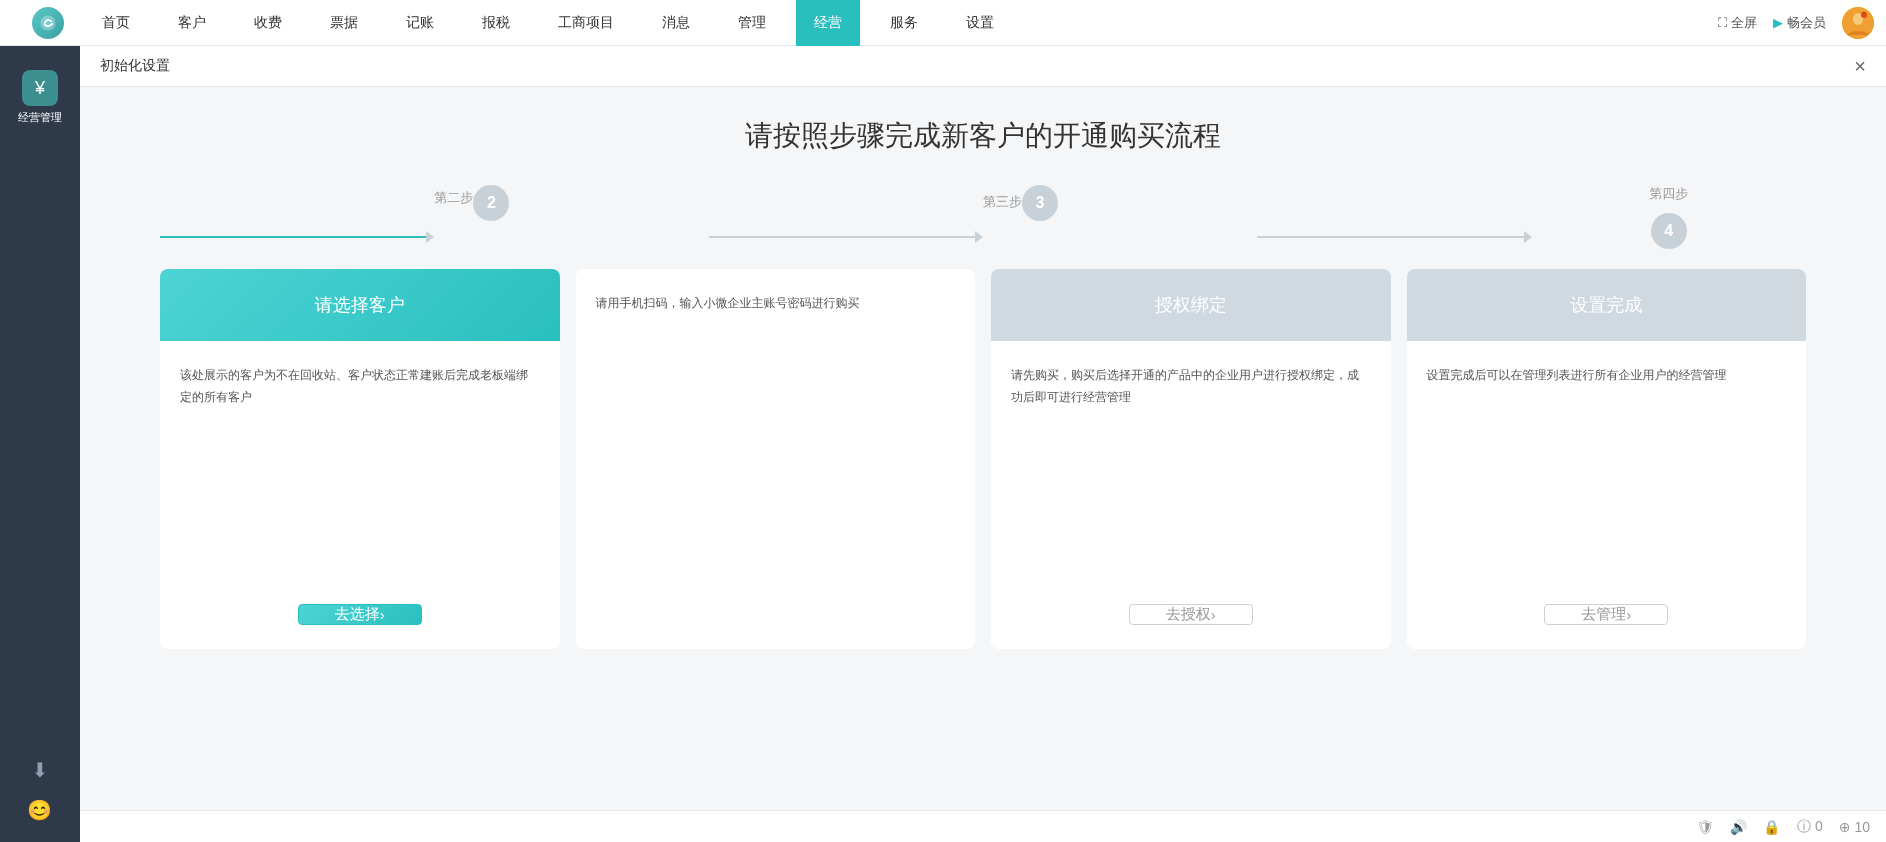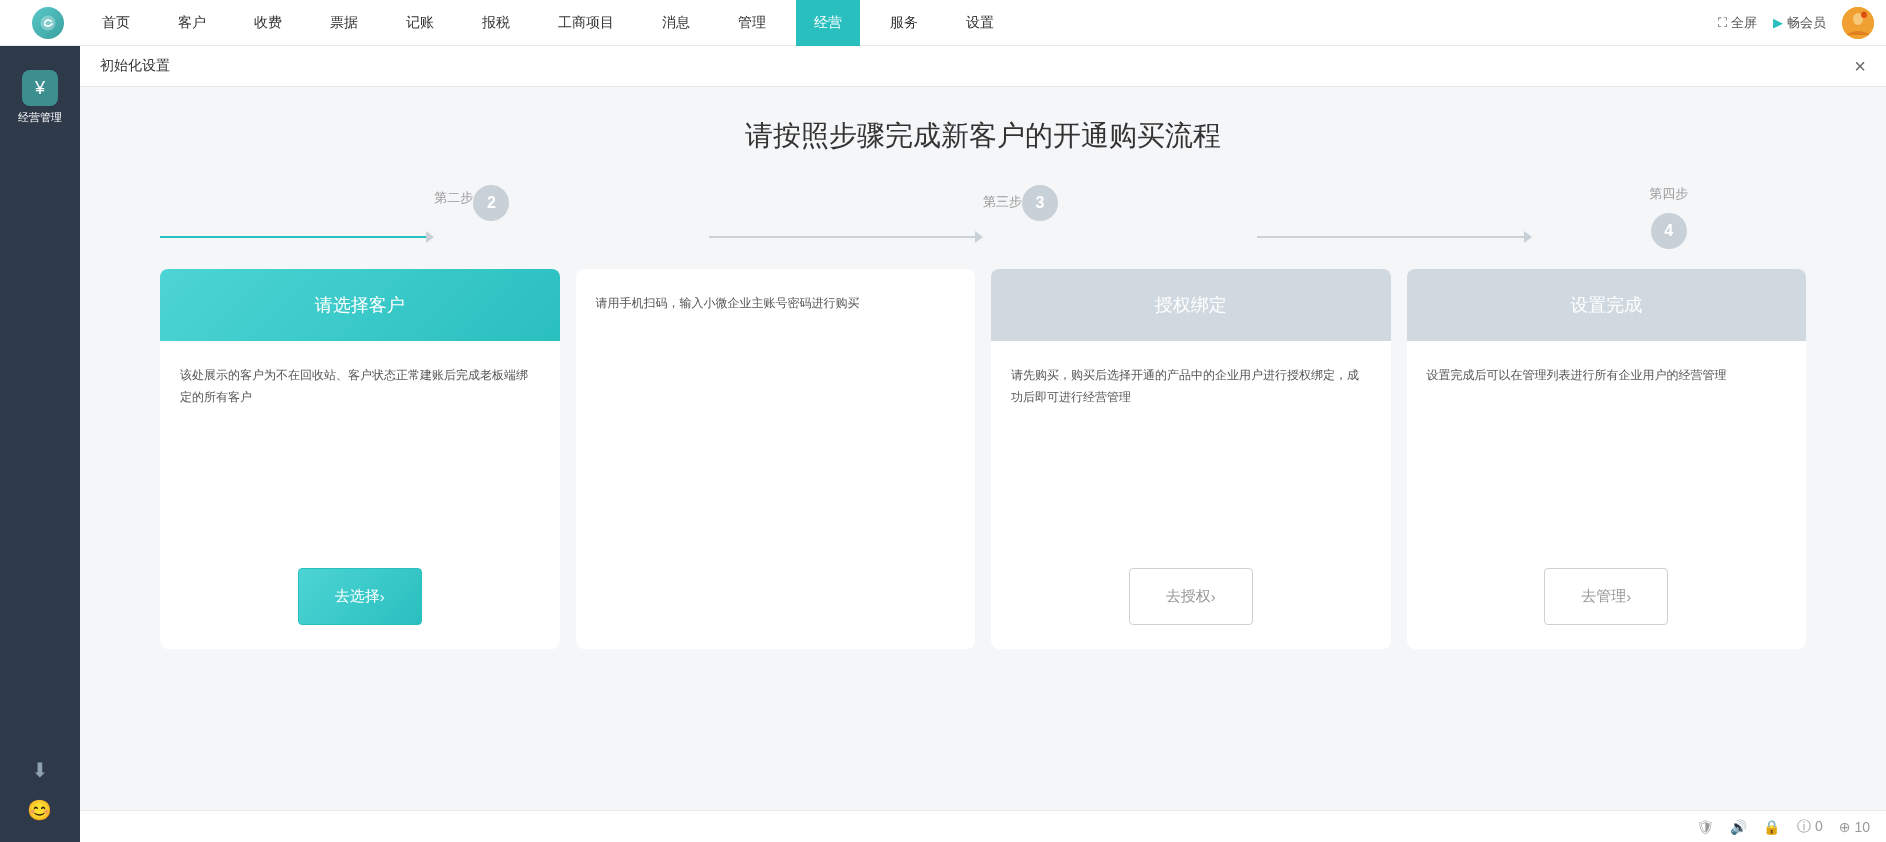--- a/index.html
+++ b/index.html
@@ -143,21 +143,21 @@
     .card-body {
       padding: 24px 20px;
       flex: 1;
       font-size: 12px; color: #555; line-height: 1.8;
     }
     .card-footer {
       padding: 0 20px 24px;
       display: flex; justify-content: center;
     }
     .action-btn {
-      padding: 18px 36px;
+      padding: 0 36px;
       border-radius: 4px;
       font-size: 15px; cursor: pointer;
       border: 1px solid;
       display: flex; align-items: center; 
     }
     .action-btn.primary {
       background: linear-gradient(135deg, #4dd4d4, #2abfbf);
       color: #fff; border-color: #2abfbf;
     }
     .action-btn.secondary {

